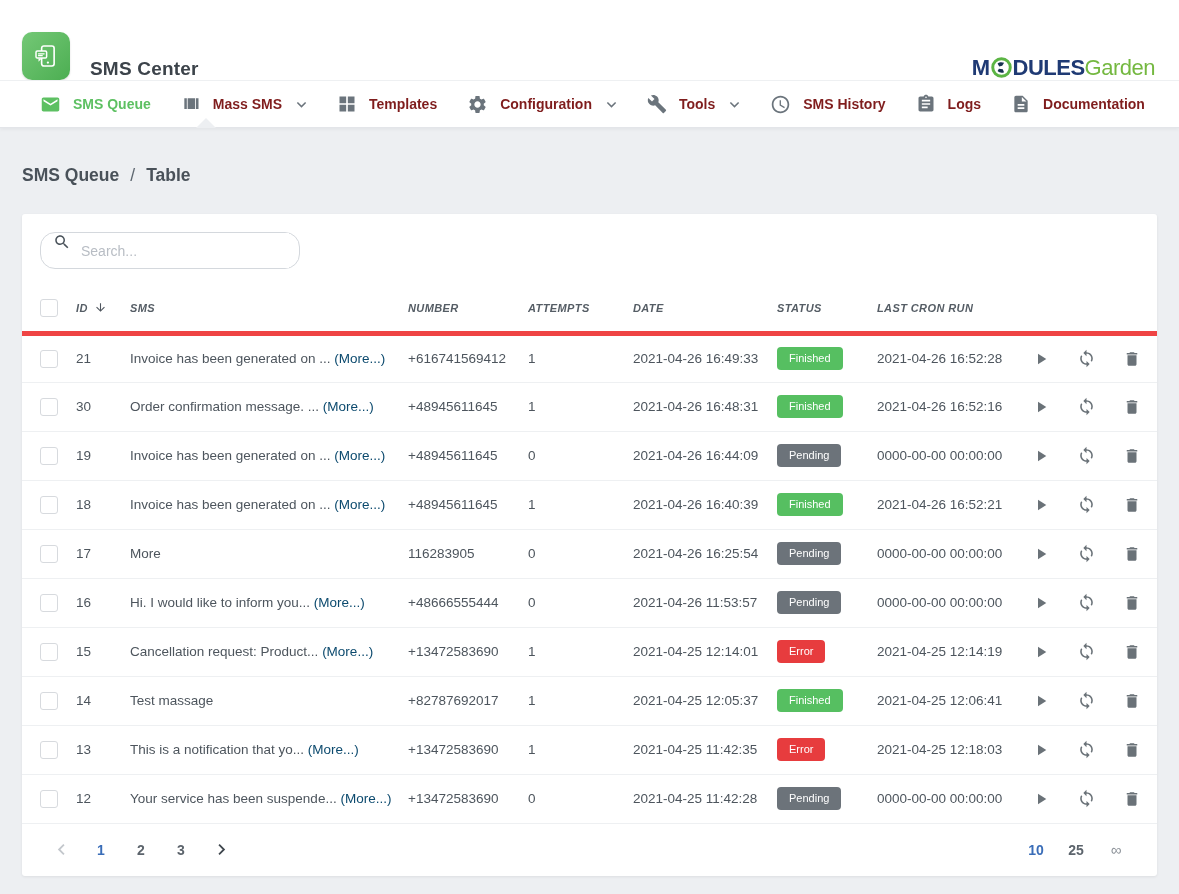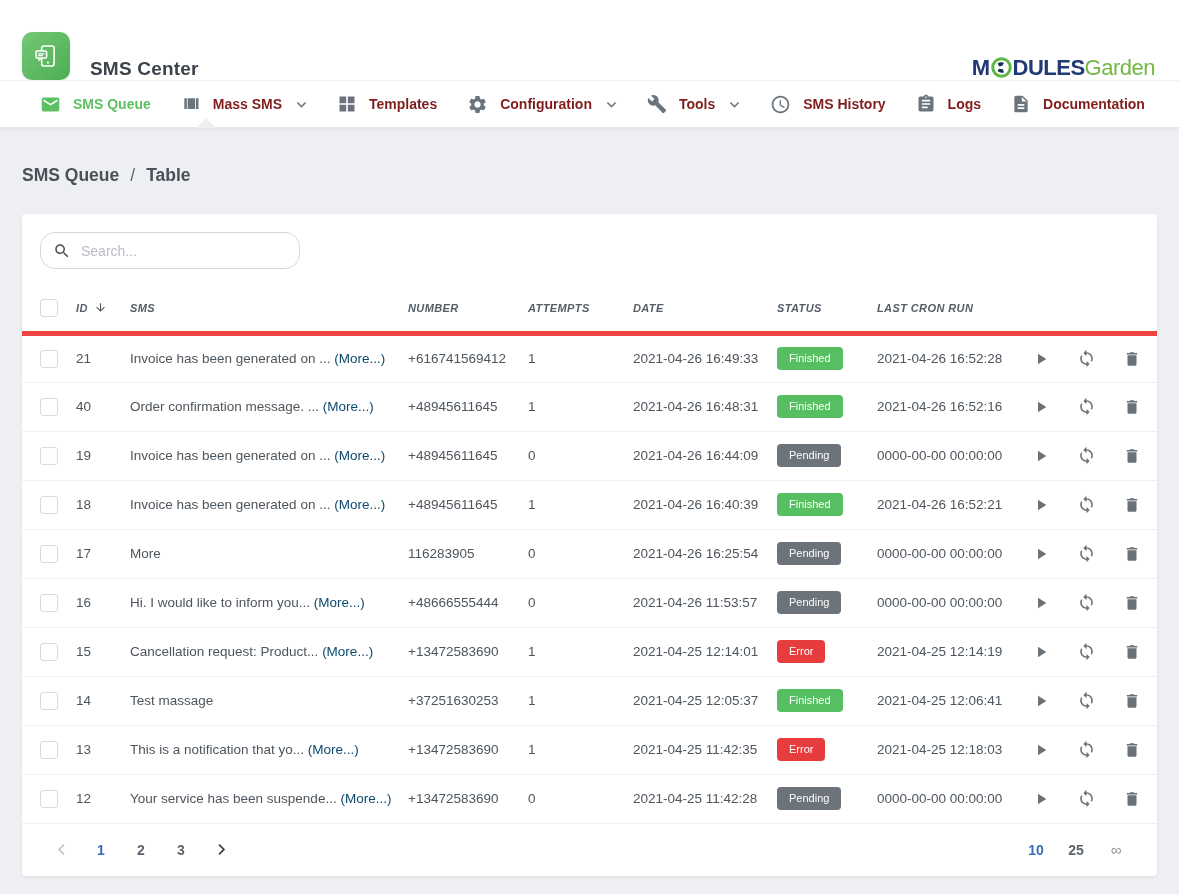--- a/index.html
+++ b/index.html
@@ -58,21 +58,21 @@
   .breadcrumb .sep { color:#5e6770; font-weight:400; }
   .card {
     margin-top:28px; background:#fff; border-radius:3px;
     box-shadow:0 1px 3px rgba(0,0,0,.07);
     padding-top:18px;
   }
   
   .search-box {
     margin-left:18px; width:260px; height:37px;
     border:1px solid #d4d8dd; border-radius:15px;
-    display:flex; align-items:center; padding:0 10px 0 12px; gap:10px;
+    display:flex; padding:0 10px 0 12px; gap:10px;
     background:#fff;
   }
   .search-box svg { color:#49525a; flex:none; }
   .search-box input {
     border:none; outline:none; width:100%;
     font-family:"Liberation Sans",sans-serif; font-size:14px; color:#4d555d;
   }
   .search-box input::placeholder { color:#b8bdc4; }
   
   table { width:100%; border-collapse:collapse; table-layout:fixed; margin-top:16px; }
@@ -297,21 +297,21 @@
                   <svg width="18" height="18" viewBox="0 0 24 24" fill="currentColor">
                     <path d="M6 19c0 1.1.9 2 2 2h8c1.1 0 2-.9 2-2V7H6v12zM19 4h-3.5l-1-1h-5l-1 1H5v2h14V4z"></path>
                   </svg>
                 </button>
       </div>
     </td>
   </tr>
 
   <tr>
     <td class="c-check"><span class="checkbox"></span></td>
-    <td><span>40</span></td>
+    <td><span>30</span></td>
     <td><span>Order confirmation message. ...</span> <a class="more-link">(More...)</a></td>
     <td><span>+48945611645</span></td>
     <td><span>1</span></td>
     <td><span>2021-04-26 16:48:31</span></td>
     <td><span class="badge" style="background: rgb(86, 191, 97);">Finished</span></td>
     <td><span>2021-04-26 16:52:16</span></td>
     <td>
       <div class="c-actions-inner">
         <button class="action-btn">
                   <svg width="18" height="18" viewBox="0 0 24 24" fill="currentColor">
@@ -479,21 +479,21 @@
                   </svg>
                 </button>
       </div>
     </td>
   </tr>
 
   <tr>
     <td class="c-check"><span class="checkbox"></span></td>
     <td><span>14</span></td>
     <td><span>Test massage</span> </td>
-    <td><span>+37251630253</span></td>
+    <td><span>+82787692017</span></td>
     <td><span>1</span></td>
     <td><span>2021-04-25 12:05:37</span></td>
     <td><span class="badge" style="background: rgb(86, 191, 97);">Finished</span></td>
     <td><span>2021-04-25 12:06:41</span></td>
     <td>
       <div class="c-actions-inner">
         <button class="action-btn">
                   <svg width="18" height="18" viewBox="0 0 24 24" fill="currentColor">
                     <path d="M8 5v14l11-7z"></path>
                   </svg>

